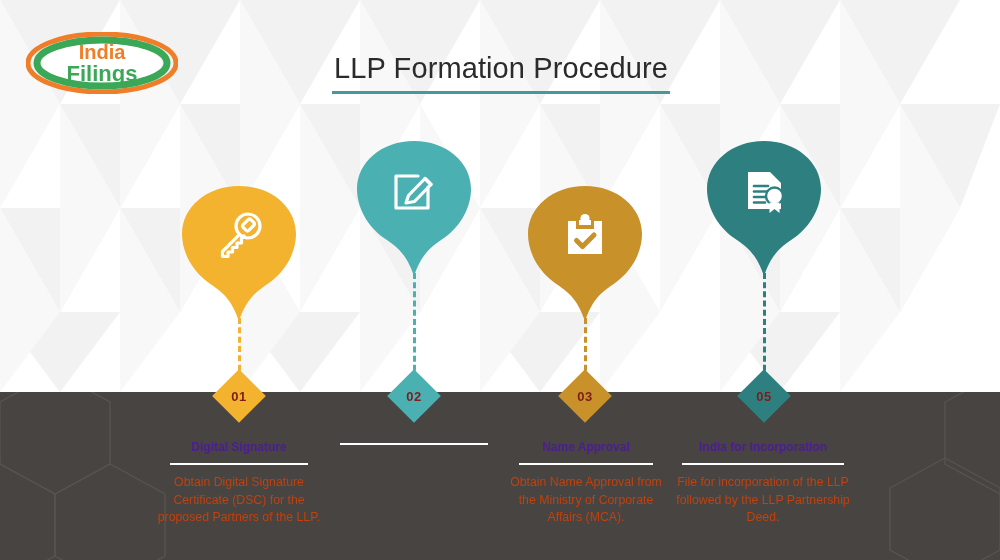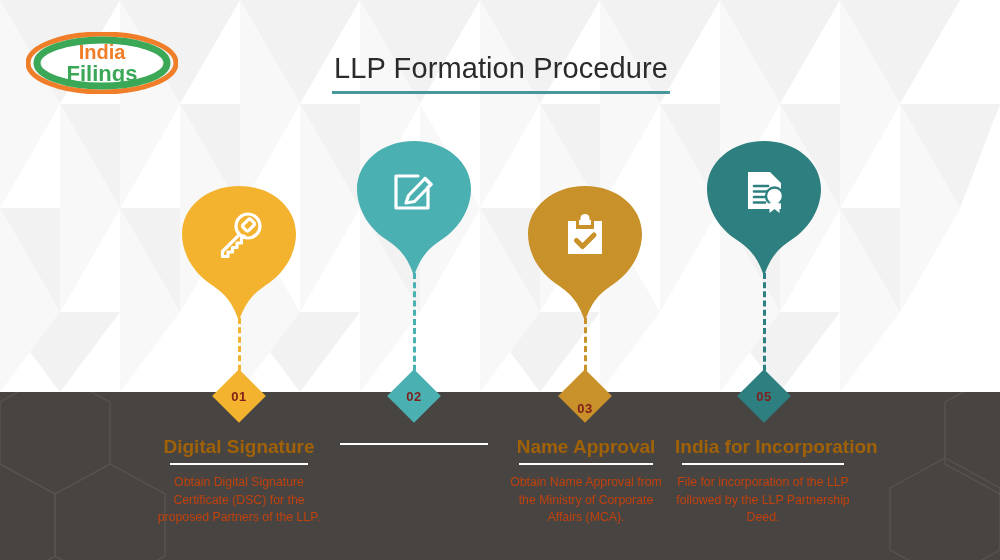--- a/index.html
+++ b/index.html
@@ -98,22 +98,22 @@
     z-index: 8;
     letter-spacing: 0.4px;
   }
   
   .text-col {
     position: absolute;
     z-index: 6;
     text-align: center;
   }
   .step-head {
-    color: #a16207;
-    font-size: 19px;
+    color: #4c1d95;
+    font-size: 12px;
     font-weight: 700;
     line-height: 20px;
     white-space: nowrap;
   }
   .head-rule {
     height: 2px;
     background: #ffffff;
     margin: 6px auto 9px auto;
   }
   .step-desc {
@@ -256,21 +256,21 @@
           <path d="M9 12 L17 12 L17 20 L35 20 L35 12 L43 12 L43 45 L9 45 Z"></path>
           <path d="M20 11 L20 16 L32 16 L32 11 Z"></path>
           <circle cx="26" cy="9.5" r="4.6"></circle>
         </g>
         <path d="M17.5 31.5 L23.5 37.5 L35 26" fill="none" stroke="#c9912a" stroke-width="5" stroke-linecap="round" stroke-linejoin="round"></path>
       </svg>
     </div>
   </div>
   <div class="dash-line" style="left:584px; top:318px; height:62px; border-left:3px dashed #c9912a; width:0;"></div>
   <div class="diamond" style="left:566px; top:377px; background:#c9912a;"></div>
-  <div class="diamond-num" style="left:563px; top:389px;margin-top:12px;">03</div>
+  <div class="diamond-num" style="left:563px; top:389px;">03</div>
 
   <div class="pin-wrap" style="left:707px; top:141px; width:114px; height:135px;">
     <svg class="pin-svg" width="114" height="135" viewBox="0 0 114 135">
       <path d="M57 135 C49 112 40 106 27 97 C10 85 0 66 0 48 C0 21 25 0 57 0 C89 0 114 21 114 48 C114 66 104 85 87 97 C74 106 65 112 57 135 Z" fill="#2e8080"></path>
     </svg>
     <div class="pin-icon" style="top:20px; height:58px;">
       <svg width="52" height="52" viewBox="0 0 52 52">
         <g fill="#ffffff">
           <path d="M10 8 L32 8 L43 19 L43 45 L10 45 Z"></path>
         </g>

